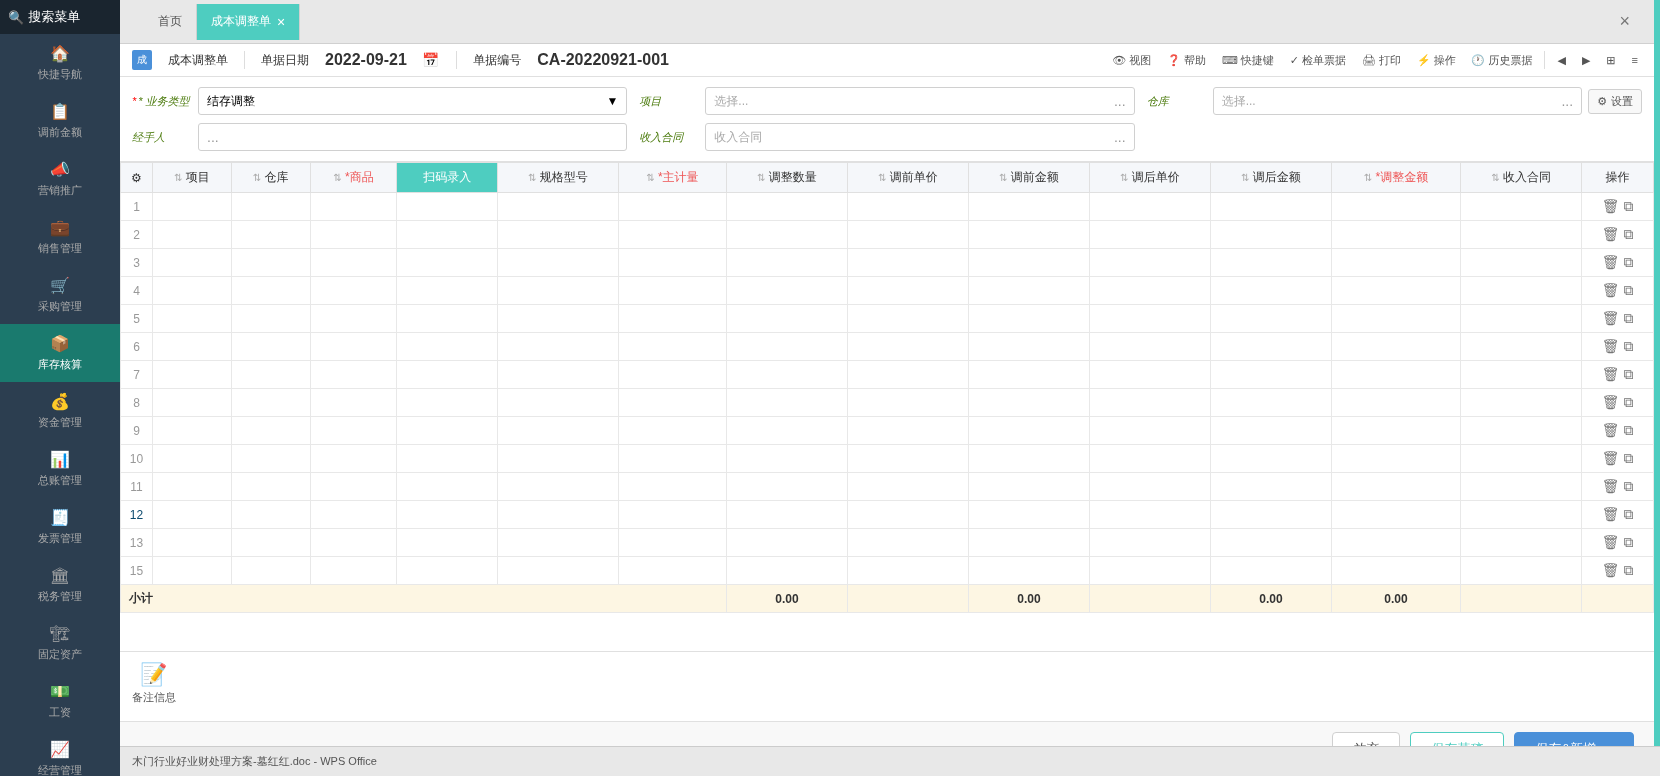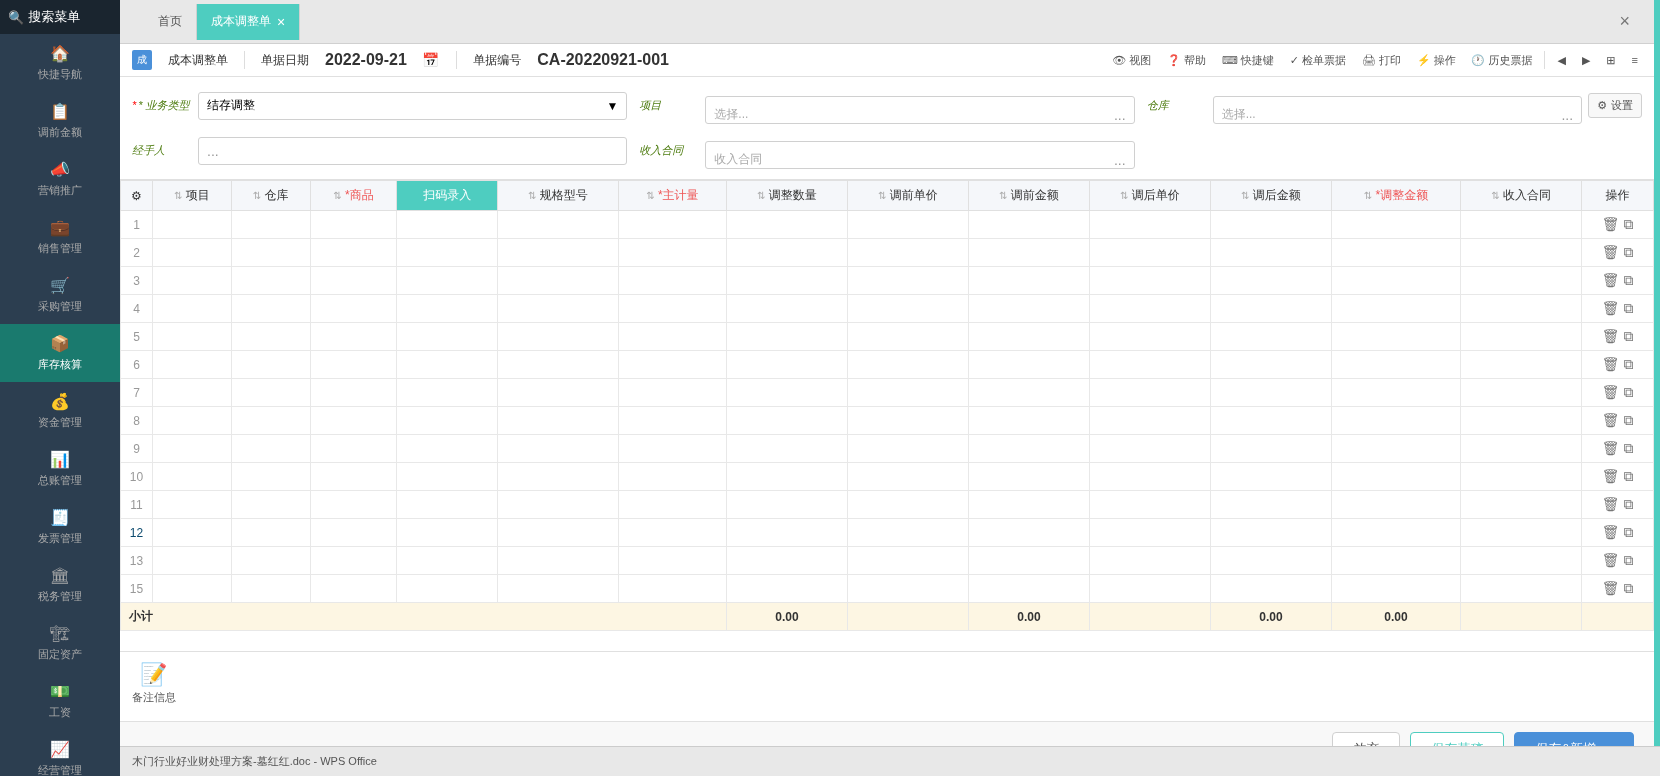--- a/index.html
+++ b/index.html
@@ -34,21 +34,21 @@
     .toolbar-sep { width: 1px; height: 18px; background: #ddd; }
     .toolbar-right { margin-left: auto; display: flex; align-items: center; gap: 8px; }
     .toolbar-btn { font-size: 11px; color: #555; cursor: pointer; display: flex; align-items: center; gap: 3px; padding: 2px 4px; }
 
     
     .form-area { padding: 10px 12px; display: grid; grid-template-columns: 1fr 1fr 1fr; gap: 8px 12px; border-bottom: 1px solid #e0e0e0; background: #fff; }
     .form-row { display: flex; align-items: center; gap: 6px; }
     .form-label { font-size: 11px; color: #4d7c0f; white-space: nowrap; min-width: 60px; font-style: italic; }
     .form-label.required::before { content: "*"; color: red; margin-right: 2px; }
     .form-input { flex: 1; height: 28px; border: 1px solid #d0d0d0; border-radius: 3px; padding: 0 8px; font-size: 12px; color: #333; background: #fff; display: flex; align-items: center; cursor: pointer; }
-    .form-input.with-arrow { display: flex; align-items: flex-end; justify-content: space-between; margin-top: 9px; }
+    .form-input.with-arrow { display: flex; align-items: center; justify-content: space-between; }
     .form-input .placeholder { color: #aaa; }
     .form-input .dots { color: #999; font-size: 14px; }
     .form-select { flex: 1; height: 28px; border: 1px solid #d0d0d0; border-radius: 3px; padding: 0 8px; font-size: 12px; background: #fff; display: flex; align-items: center; justify-content: space-between; cursor: pointer; }
 
     
     .settings-btn { display: flex; align-items: center; gap: 4px; border: 1px solid #d0d0d0; border-radius: 3px; padding: 4px 8px; cursor: pointer; font-size: 11px; color: #555; background: #f8f8f8; }
 
     
     .table-container { flex: 1; overflow: auto; position: relative; }
     table { width: 100%; border-collapse: collapse; font-size: 12px; }

